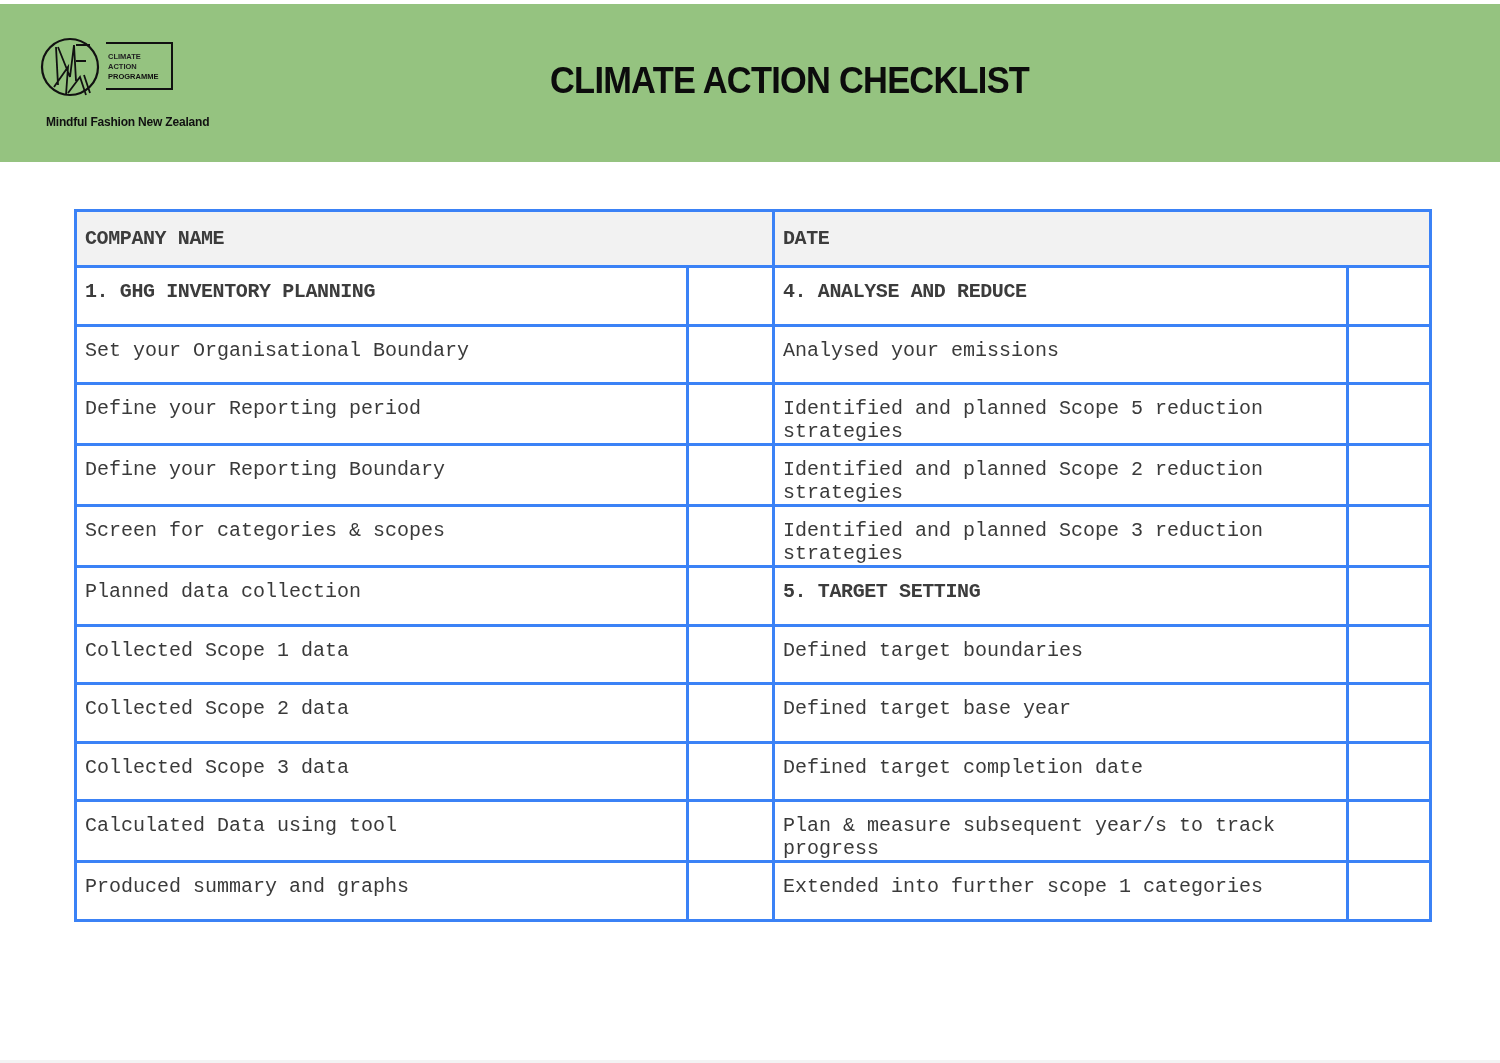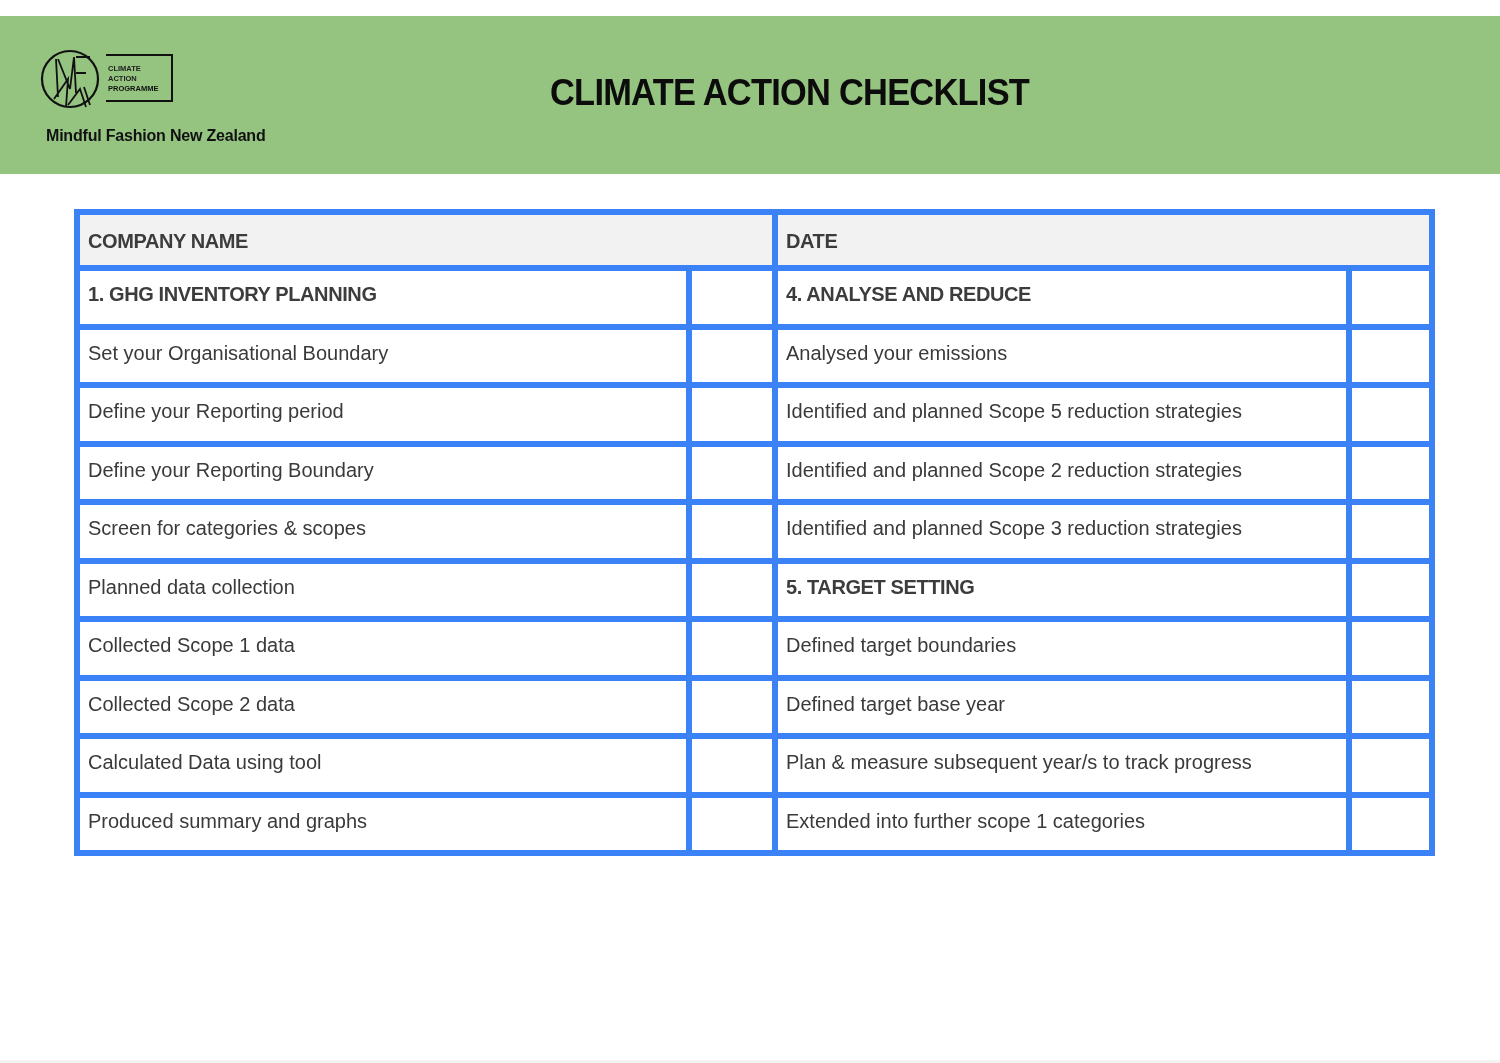--- a/index.html
+++ b/index.html
@@ -3,53 +3,54 @@
   <meta charset="utf-8">
   <style>
     html, body { margin: 0; padding: 0; }
     body {
       width: 1500px; height: 1063px; overflow: hidden;
       background: #ffffff;
       font-family: "Liberation Sans", sans-serif;
       position: relative;
     }
     .header {
-      position: absolute; left: 0; top: 16px; width: 1500px; height: 158px;
+      position: absolute; left: 0; top: 4px; width: 1500px; height: 158px;
       background: #95c380;
     }
     .logo {
       position: absolute; left: 40px; top: 33px; width: 140px; height: 62px;
     }
     .org-name {
       position: absolute; left: 46px; top: 111px;
-      font-size: 16px; font-weight: bold; color: #111;
+      font-size: 12px; font-weight: bold; color: #111;
       letter-spacing: -0.2px;
     }
     .title {
       position: absolute; left: 550px; top: 56px; width: 480px;
       font-size: 37px; font-weight: bold; color: #0c0c0c;
       letter-spacing: -0.8px; transform: scaleX(0.93); transform-origin: left center;
       white-space: nowrap;
     }
     .footer-line {
       position: absolute; left: 0; top: 1060px; width: 1500px; height: 3px; background: #f3f3f3;
     }
     table.checklist {
       position: absolute; left: 74px; top: 209px;
       width: 1355px;
       border-collapse: collapse;
       table-layout: fixed;
       color: #3a3a3a;
     }
     table.checklist td {
-      border: 6px solid #3b82f6;
+      border: 3px solid #3b82f6;
       padding: 0 0 0 8px;
       font-size: 20px;
       vertical-align: top;
       box-sizing: border-box;
+      font-family: Liberation Mono, monospace;
     }
     tr.head-row td {
       background: #f2f2f2; height: 56px;
       font-weight: bold; padding-top: 15px; color: #3c3c3c;
       letter-spacing: -0.4px;
     }
     tr.item-row td { height: 58.5px; padding-top: 12px; }
     td.section { font-weight: bold; letter-spacing: -0.4px; color: #3c3c3c; margin-left: 16px; }
     td.tick { padding: 0 !important; }
   </style>
@@ -123,20 +124,26 @@
         <td class="">Defined target boundaries</td>
         <td class="tick"></td>
       </tr>
       <tr class="item-row">
         <td class="">Collected Scope 2 data</td>
         <td class="tick"></td>
         <td class="">Defined target base year</td>
         <td class="tick"></td>
       </tr>
       <tr class="item-row">
+        <td class="">Collected Scope 3 data</td>
+        <td class="tick"></td>
+        <td class="">Defined target completion date</td>
+        <td class="tick"></td>
+      </tr>
+      <tr class="item-row">
         <td class="">Calculated Data using tool</td>
         <td class="tick"></td>
         <td class="">Plan &amp; measure subsequent year/s to track progress</td>
         <td class="tick"></td>
       </tr>
       <tr class="item-row">
         <td class="">Produced summary and graphs</td>
         <td class="tick"></td>
         <td class="">Extended into further scope 1 categories</td>
         <td class="tick"></td>

